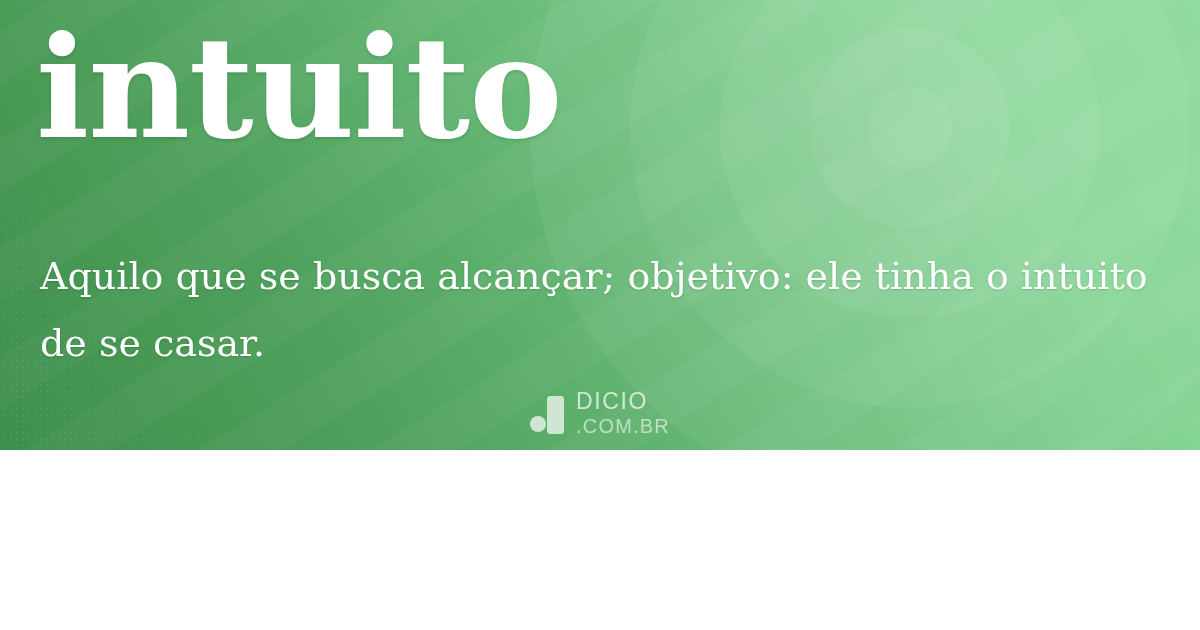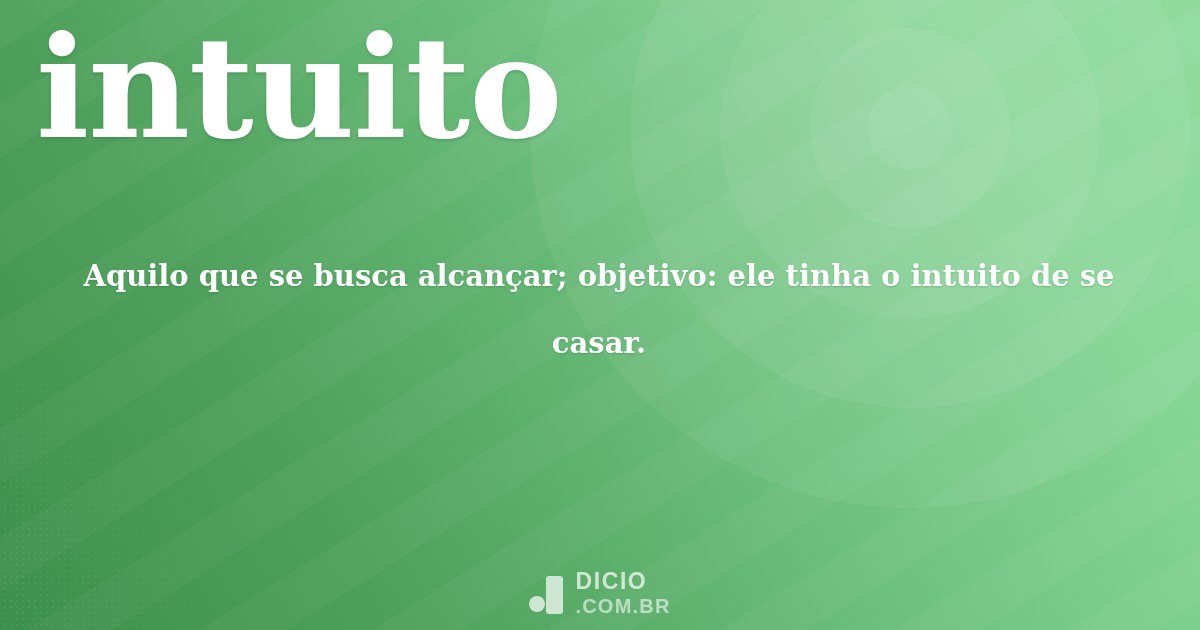--- a/index.html
+++ b/index.html
@@ -5,21 +5,21 @@
 <style>
   html, body {
     margin: 0;
     padding: 0;
     background: #ffffff;
   }
 
   #card {
     position: relative;
     width: 1200px;
-    height: 630px;
+    height: 450px;
     overflow: hidden;
     font-family: "DejaVu Serif", serif;
     
     background:
       linear-gradient(
         58deg,
         #3d8f4e 0%,
         #479853 14%,
         #4fa05c 26%,
         #5cae6b 40%,
@@ -102,26 +102,25 @@
   #definitions {
     position: absolute;
     left: 40px;
     top: 243px;
     width: 1118px;
   }
 
   .definition {
     margin: 0;
     font-family: "DejaVu Serif", serif;
-    font-weight: 700;
-    font-size: 29px;
+    font-weight: 400;
+    font-size: 38px;
     line-height: 67px;
     color: #ffffff;
     text-shadow: 0 1px 2px rgba(0, 70, 25, 0.20);
-    text-align: center;
   }
 
   #logo {
     position: absolute;
     left: 0;
     right: 0;
     bottom: 14px;
     display: flex;
     align-items: center;
     justify-content: center;
@@ -154,28 +153,28 @@
   }
 
   #logo-words {
     display: flex;
     flex-direction: column;
     align-items: flex-start;
     line-height: 1;
   }
   #logo-name {
     font-family: "Liberation Sans", sans-serif;
-    font-weight: 700;
+    font-weight: 400;
     font-size: 23px;
     letter-spacing: 1.6px;
     color: #ffffff;
   }
   #logo-tld {
     font-family: "Liberation Sans", sans-serif;
-    font-weight: 700;
+    font-weight: 400;
     font-size: 20px;
     letter-spacing: 1.2px;
     color: rgba(255, 255, 255, 0.82);
     margin-top: 3px;
   }
 </style>
 </head>
 <body>
 
 <div id="card">

